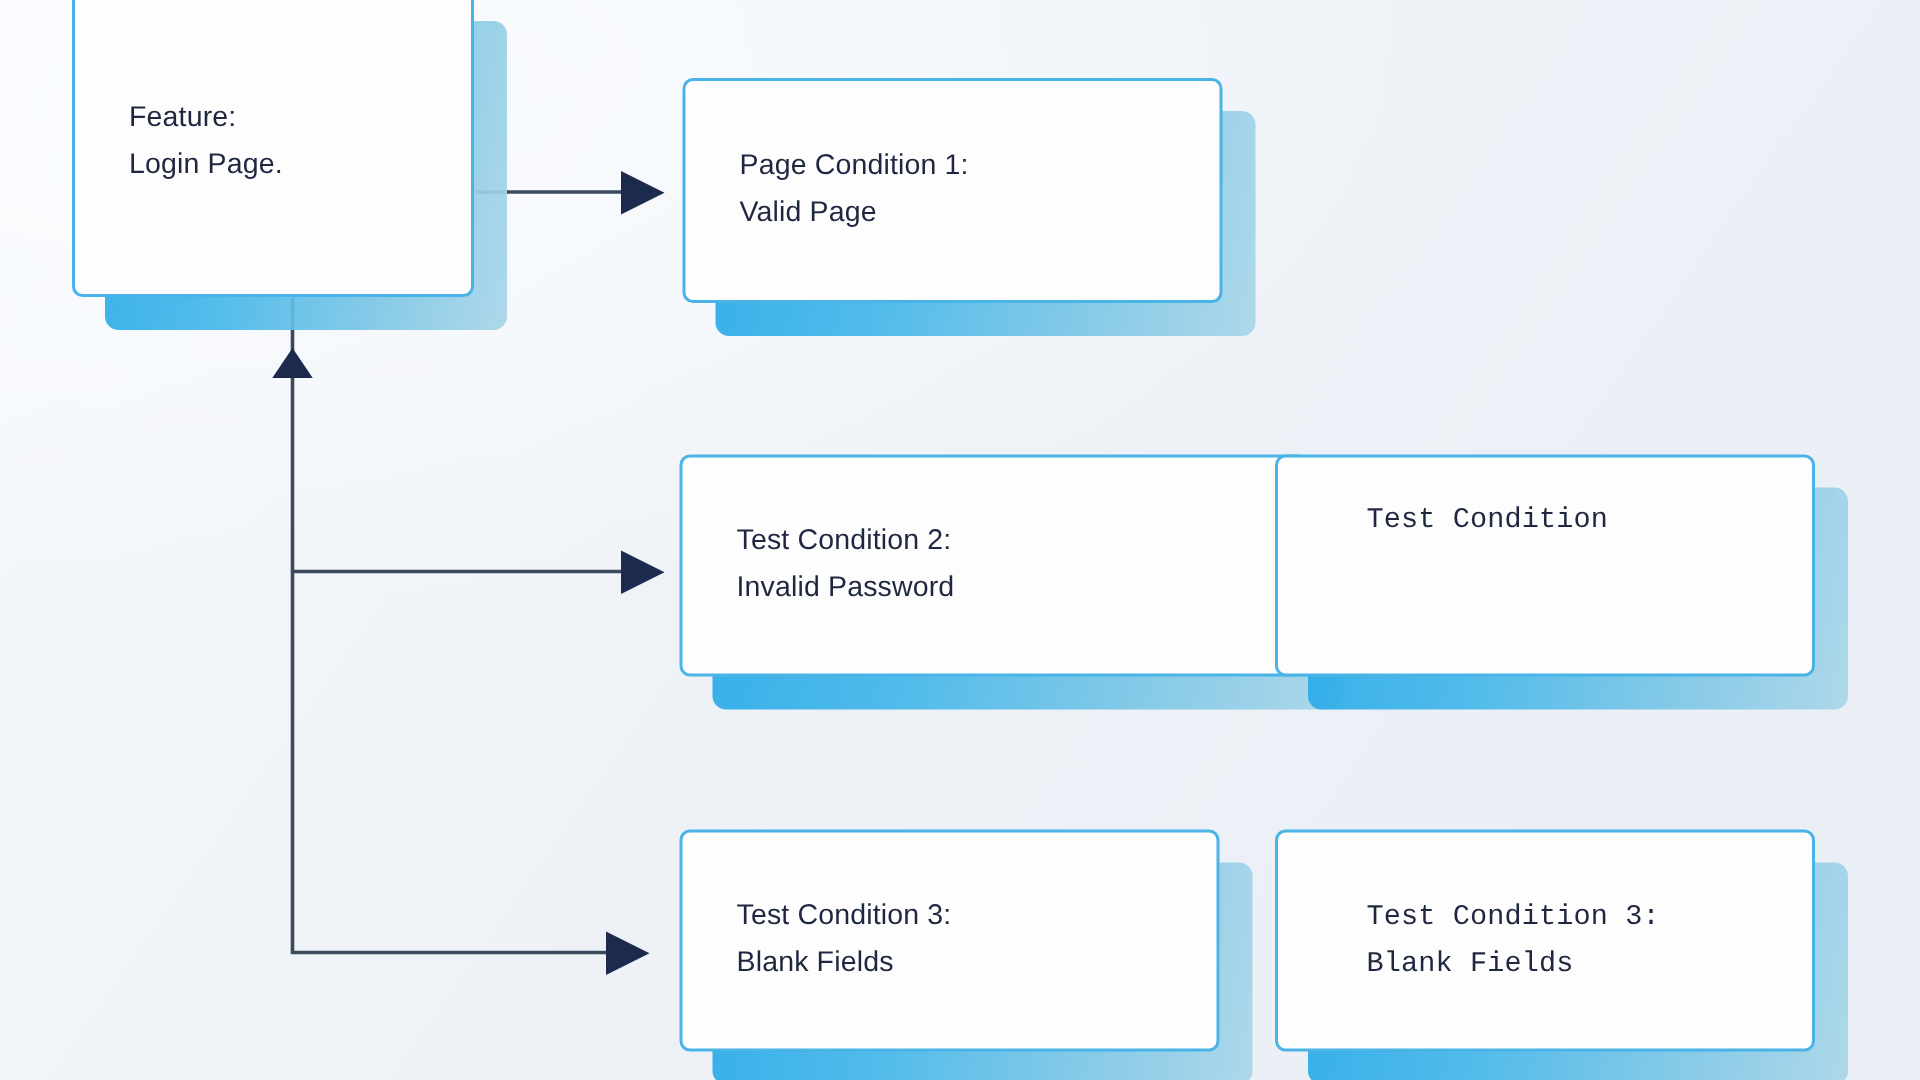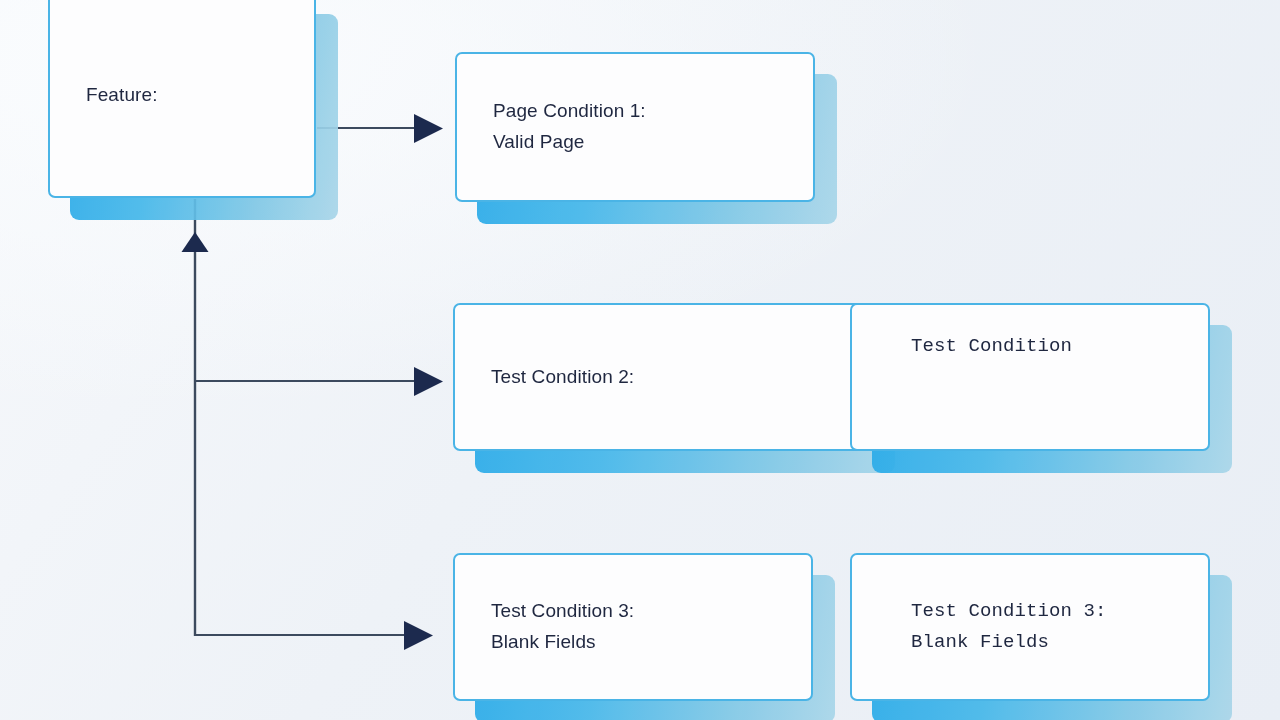--- a/index.html
+++ b/index.html
@@ -113,35 +113,37 @@
   <g>
     <line x1="194" y1="635" x2="421" y2="635" stroke="#3c4a5e" stroke-width="2.2" stroke-linecap="butt"></line>
     <path d="M 404 621 L 433 635.5 L 404 650 Z" fill="#1c2a4e"></path>
   </g>
 </svg>
 
 <div class="node root" style="left:48px; top:-8px; width:268px; height:206px;">
   <div class="plate"></div>
   <div class="card">
     <div class="label">Feature:</div>
+    <div class="label">Login Page.</div>
   </div>
 </div>
 
 <div class="node" style="left:455px; top:52px; width:360px; height:150px;">
   <div class="plate"></div>
   <div class="card">
     <div class="label">Page Condition 1:</div>
     <div class="label">Valid Page</div>
   </div>
 </div>
 
 <div class="node" style="left:453px; top:303px; width:420px; height:148px;">
   <div class="plate"></div>
   <div class="card">
     <div class="label">Test Condition 2:</div>
+    <div class="label">Invalid Password</div>
   </div>
 </div>
 
 <div class="node col-right single-line" style="left:850px; top:303px; width:360px; height:148px;">
   <div class="plate"></div>
   <div class="card">
     <div class="label">Test Condition</div>
   </div>
 </div>
 

